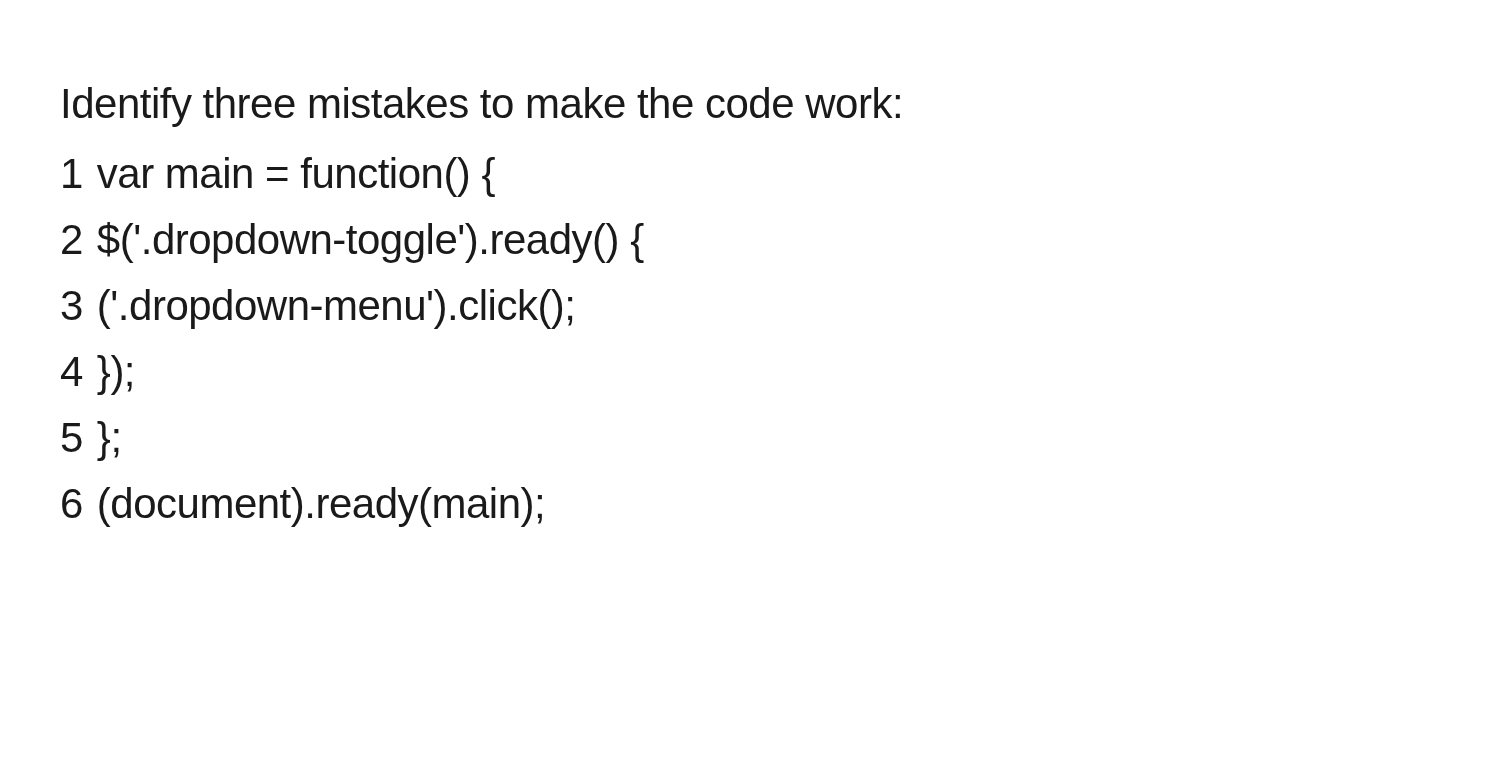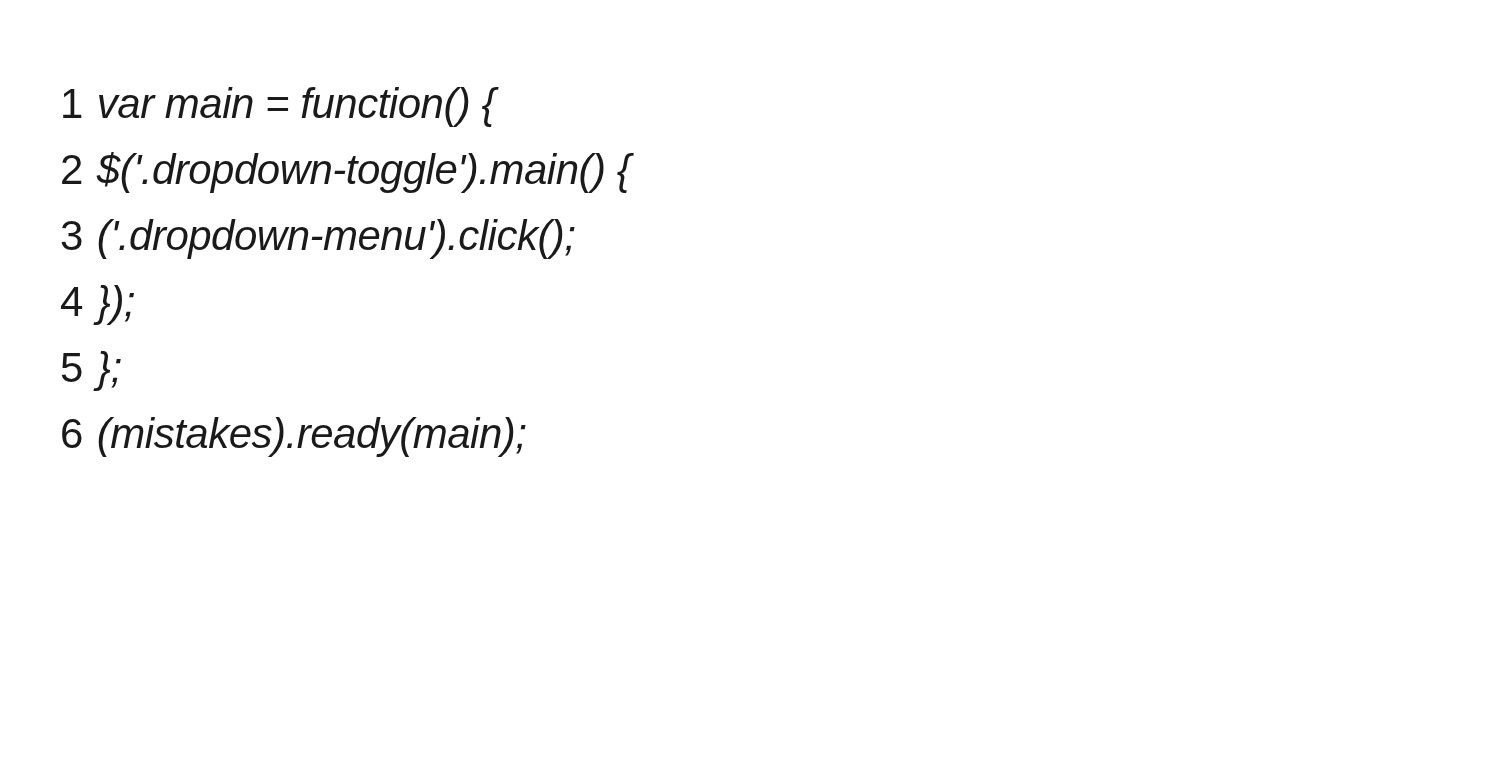--- a/index.html
+++ b/index.html
@@ -32,44 +32,44 @@
       color: #1a1a1a;
       letter-spacing: -0.5px;
       display: flex;
       gap: 14px;
     }
     .line-number {
       flex-shrink: 0;
     }
     .line-text {
       flex: 1;
-      font-style: italic;
     }
   </style>
 </head>
 <body>
 
 <div class="content">
+  <div class="heading">Identify three mistakes to make the code work:</div>
   <div class="code-line">
     <span class="line-number">1</span>
     <span class="line-text">var main = function() {</span>
   </div>
   <div class="code-line">
     <span class="line-number">2</span>
-    <span class="line-text">$('.dropdown-toggle').main() {</span>
+    <span class="line-text">$('.dropdown-toggle').ready() {</span>
   </div>
   <div class="code-line">
     <span class="line-number">3</span>
     <span class="line-text">('.dropdown-menu').click();</span>
   </div>
   <div class="code-line">
     <span class="line-number">4</span>
     <span class="line-text">});</span>
   </div>
   <div class="code-line">
     <span class="line-number">5</span>
     <span class="line-text">};</span>
   </div>
   <div class="code-line">
     <span class="line-number">6</span>
-    <span class="line-text">(mistakes).ready(main);</span>
+    <span class="line-text">(document).ready(main);</span>
   </div>
 </div>
 
 </body></html>

